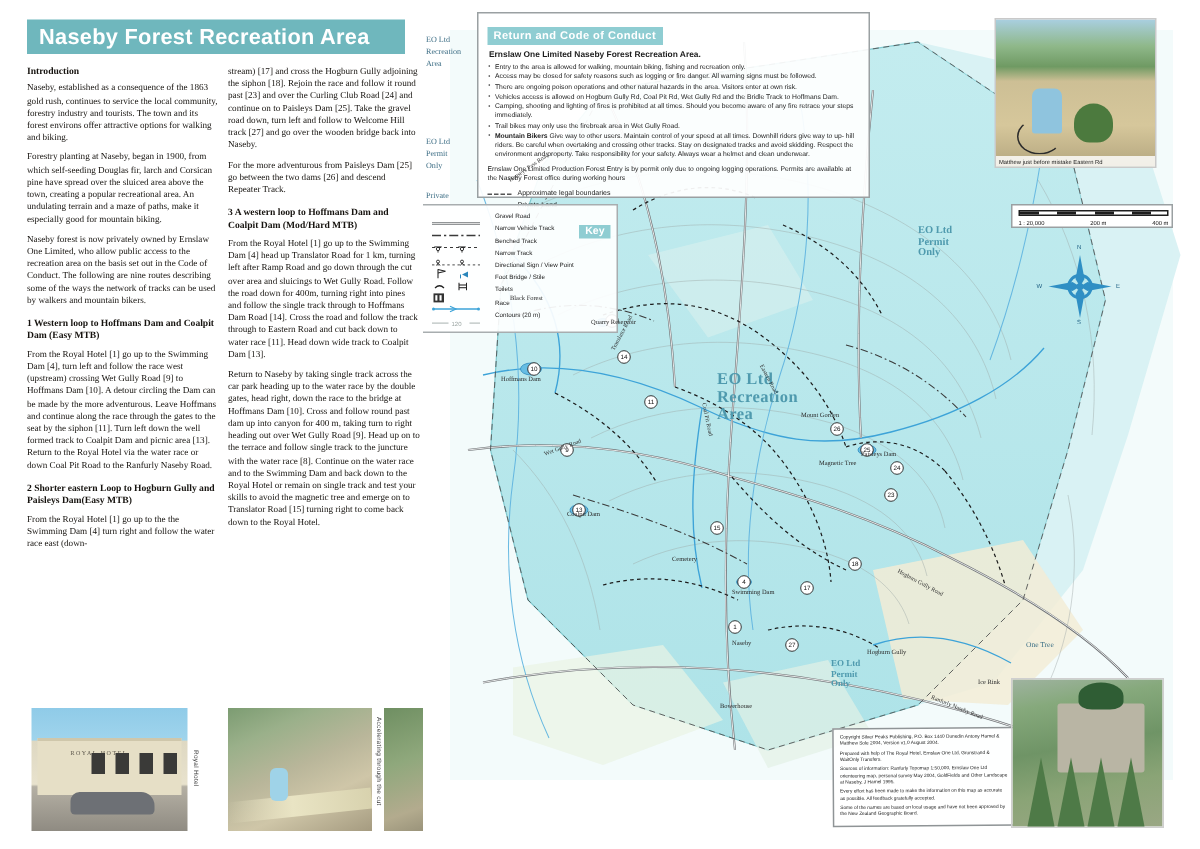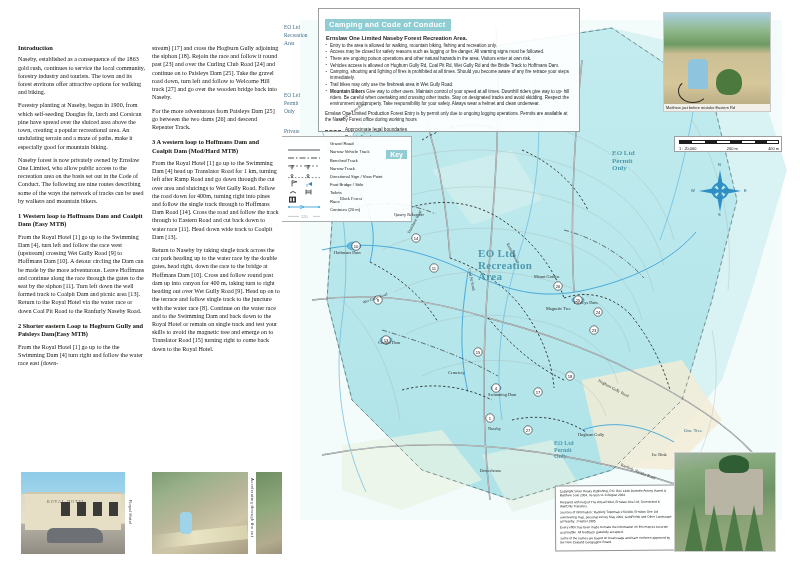--- a/index.html
+++ b/index.html
@@ -292,20 +292,23 @@
     border-bottom:46px solid #4e7a47;
   }
 </style>
 </head>
 <body>
 
 <div id="page">
 
   <div id="left-panel">
 
+    <div id="title-banner">
+      <span class="t">Naseby Forest Recreation Area</span>
+    </div>
 
     <div class="col" id="col-left">
       <h3>Introduction</h3>
       <p>Naseby, established as a consequence of the 1863 gold rush, continues to service the local community, forestry industry and tourists. The town and its forest environs offer attractive options for walking and biking.</p>
       <p>Forestry planting at Naseby, began in 1900, from which self-seeding Douglas fir, larch and Corsican pine have spread over the sluiced area above the town, creating a popular recreational area. An undulating terrain and a maze of paths, make it especially good for mountain biking.</p>
       <p>Naseby forest is now privately owned by Ernslaw One Limited, who allow public access to the recreation area on the basis set out in the Code of Conduct. The following are nine routes describing some of the ways the network of tracks can be used by walkers and mountain bikers.</p>
       <div class="routehead">1 Western loop to Hoffmans Dam and Coalpit Dam (Easy MTB)</div>
       <p>From the Royal Hotel [1] go up to the Swimming Dam [4], turn left and follow the race west (upstream) crossing Wet Gully Road [9] to Hoffmans Dam [10]. A detour circling the Dam can be made by the more adventurous. Leave Hoffmans and continue along the race through the gates to the seat by the siphon [11]. Turn left down the well formed track to Coalpit Dam and picnic area [13]. Return to the Royal Hotel via the water race or down Coal Pit Road to the Ranfurly Naseby Road.</p>
       <div class="routehead">2 Shorter eastern Loop to Hogburn Gully and Paisleys Dam(Easy MTB)</div>
       <p>From the Royal Hotel [1] go up to the the Swimming Dam [4] turn right and follow the water race east (down-</p>
@@ -475,21 +478,21 @@
 
     <div class="sidetag" style="left:2px; top:24px; white-space:pre-line;">EO Ltd
 Recreation
 Area</div>
     <div class="sidetag" style="left:2px; top:92px; white-space:pre-line;">EO Ltd
 Permit
 Only</div>
     <div class="sidetag" style="left:2px; top:128px;">Private</div>
 
     <div id="conduct">
-      <div class="hdr">Camping and Code of Conduct</div>
+      <div class="hdr">Return and Code of Conduct</div>
       <div class="sub">Ernslaw One Limited Naseby Forest Recreation Area.</div>
       <ul>
         <li>Entry to the area is allowed for walking, mountain biking, fishing and recreation only.</li>
         <li>Access may be closed for safety reasons such as logging or fire danger. All warning signs must be followed.</li>
         <li>There are ongoing poison operations and other natural hazards in the area. Visitors enter at own risk.</li>
         <li>Vehicles access is allowed on Hogburn Gully Rd, Coal Pit Rd, Wet Gully Rd and the Bridle Track to Hoffmans Dam.</li>
         <li>Camping, shooting and lighting of fires is prohibited at all times. Should you become aware of any fire retrace your steps immediately.</li>
         <li>Trail bikes may only use the firebreak area in Wet Gully Road.</li>
         <li>
           <b>Mountain Bikers</b>

